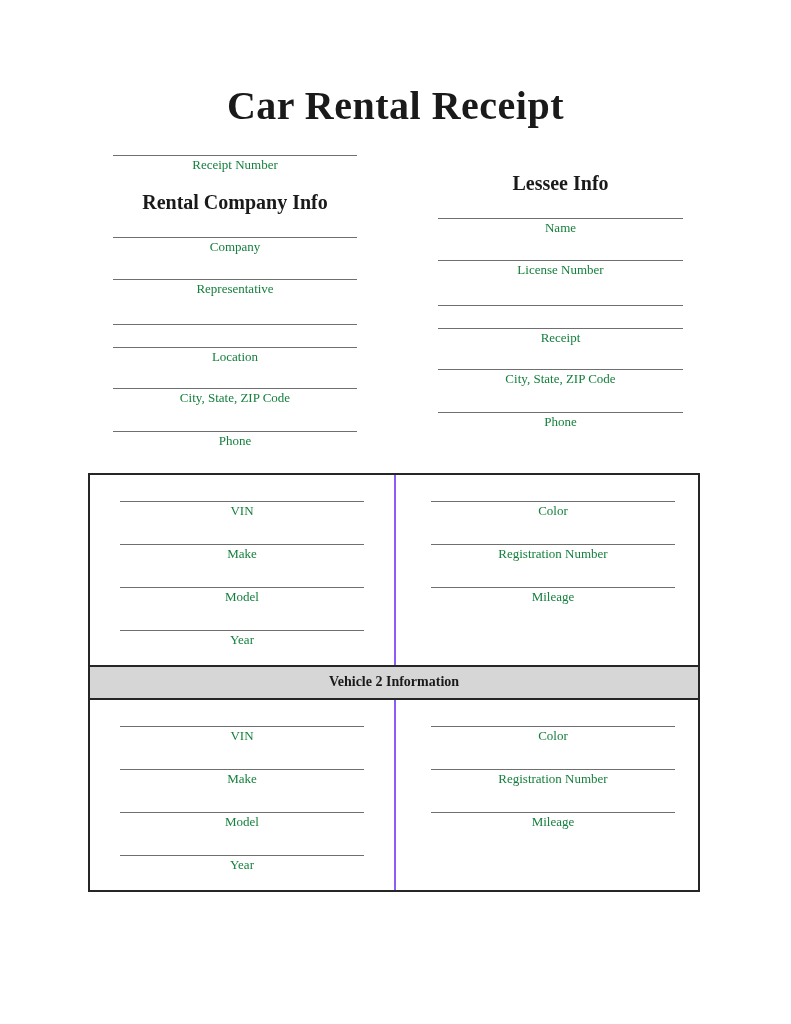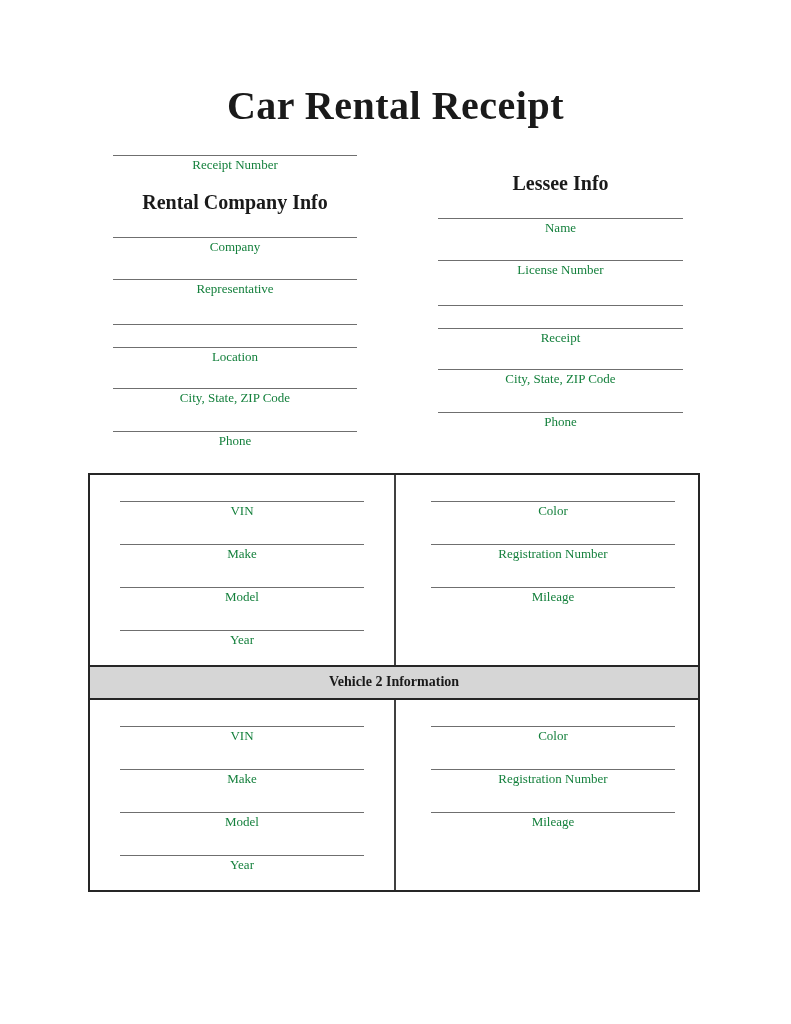--- a/index.html
+++ b/index.html
@@ -74,21 +74,21 @@
   }
   .vt-header.second { border-top: 2px solid #262626; }
   .vt-body { display: flex; align-items: stretch; }
   .vt-cell {
     flex: 1 1 50%;
     display: flex;
     flex-direction: column;
     align-items: center;
     padding: 26px 0 16px;
   }
-  .vt-cell.right { border-left: 2px solid #404040; padding-left: 12px; }
+  .vt-cell.right { border-left: 2px solid #8b5cf6; padding-left: 12px; }
   .vt-field { width: 244px; margin-bottom: 24px; }
   .vt-field:last-child { margin-bottom: 0; }
 </style>
 </head>
 <body>
 
 <div class="page">
 
   <h1 class="doc-title">Car Rental Receipt</h1>
 

